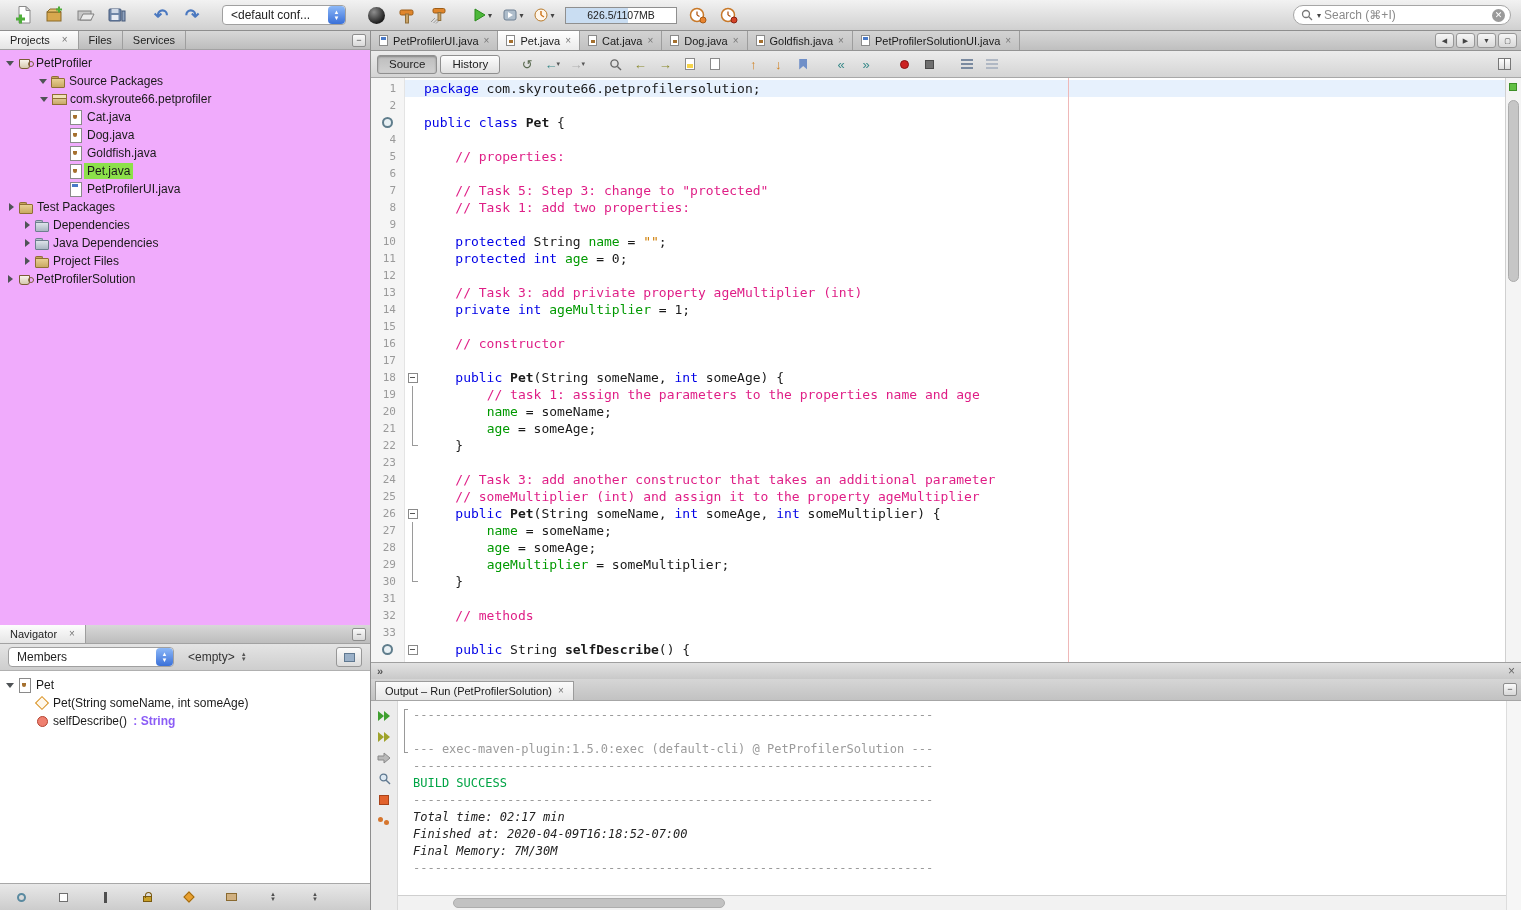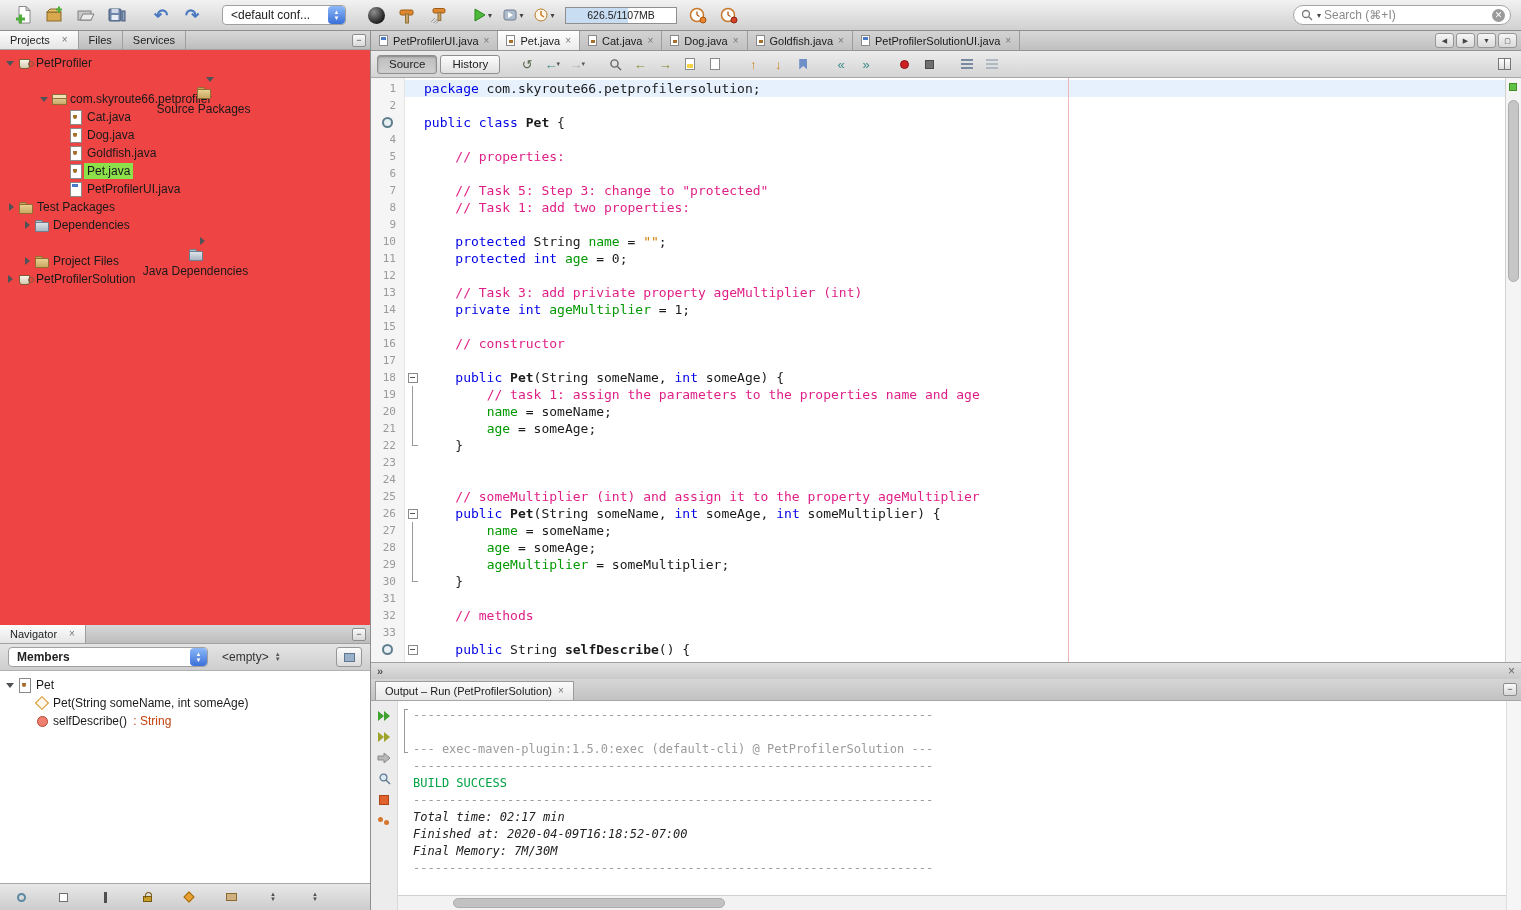--- a/index.html
+++ b/index.html
@@ -38,46 +38,46 @@
 
   
   .ptabrow{flex:0 0 19px;background:linear-gradient(#d8d8d8,#bdbdbd);border-bottom:1px solid #a2a2a2;display:flex;align-items:stretch;font-size:11px;}
   .ptab{display:flex;align-items:center;gap:12px;padding:0 10px;border-right:1px solid #9e9e9e;color:#222;}
   .ptab.active{background:linear-gradient(#fdfdfd,#e5e5e5);}
   .tabx{color:#777;font-size:10px;line-height:1;}
   .rowspacer{flex:1;}
   .wbtn{width:14px;height:13px;border:1px solid #8d8d8d;border-radius:2px;background:linear-gradient(#fafafa,#d8d8d8);color:#444;font-size:9px;line-height:11px;text-align:center;align-self:center;margin-right:4px;}
 
   
-  .treebody{flex:1;background:#ef4444;overflow:hidden;padding-top:4px;}
+  .treebody{flex:1;background:#f0abfc;overflow:hidden;padding-top:4px;}
   .trow{height:18px;display:flex;align-items:center;}
   .arr{flex:0 0 13px;height:14px;position:relative;}
   .arr.open::before{content:"";position:absolute;left:2px;top:5px;border-left:4px solid transparent;border-right:4px solid transparent;border-top:5px solid #4f5356;}
   .arr.closed::before{content:"";position:absolute;left:4px;top:3px;border-top:4px solid transparent;border-bottom:4px solid transparent;border-left:5px solid #4f5356;}
   .ticon{flex:0 0 16px;width:16px;height:14px;position:relative;}
   .tlabel{padding:1px 3px;white-space:nowrap;}
   .sel .tlabel{background:var(--sel);}
-  .tsuffix{color:#c2410c;white-space:pre;}
+  .tsuffix{color:#8b5cf6;white-space:pre;font-weight:bold;}
   .ti-project::before{content:"";position:absolute;left:2px;top:3px;width:9px;height:8px;background:linear-gradient(#f8f4ea,#d5c9ae);border:1px solid #7a5c34;border-radius:0 0 3px 3px;}
   .ti-project::after{content:"";position:absolute;left:11px;top:5px;width:4px;height:4px;border:1.5px solid #7a5c34;border-radius:50%;}
   .ti-source-folder::before,.ti-files-folder::before{content:"";position:absolute;left:1px;top:2px;width:6px;height:3px;background:#c8a55c;border:1px solid #8f6f33;border-bottom:none;border-radius:2px 2px 0 0;}
   .ti-source-folder::after,.ti-files-folder::after{content:"";position:absolute;left:1px;top:4px;width:12px;height:8px;background:linear-gradient(#e8cf92,#c9a961);border:1px solid #8f6f33;border-radius:1px;}
   .ti-libs-folder::before{content:"";position:absolute;left:1px;top:2px;width:6px;height:3px;background:#b8c2cc;border:1px solid #6e7e8e;border-bottom:none;border-radius:2px 2px 0 0;}
   .ti-libs-folder::after{content:"";position:absolute;left:1px;top:4px;width:12px;height:8px;background:linear-gradient(#dde3e9,#aab6c2);border:1px solid #6e7e8e;border-radius:1px;}
   .ti-package::before{content:"";position:absolute;left:1px;top:4px;width:13px;height:7px;background:linear-gradient(#e6d2a0,#c9a868);border:1px solid #8f6f33;}
   .ti-package::after{content:"";position:absolute;left:1px;top:2px;width:13px;height:3px;background:#f0e0b8;border:1px solid #8f6f33;}
   .ti-java-class::before,.ti-java-form::before,.ti-class::before{content:"";position:absolute;left:2px;top:0;width:10px;height:13px;background:#fff;border:1px solid #8a8a8a;}
   .ti-java-class::after,.ti-class::after{content:"";position:absolute;left:5px;top:5px;width:4px;height:4px;background:#a5702e;border-radius:0 0 2px 2px;}
   .ti-java-form::after{content:"";position:absolute;left:4px;top:2px;width:6px;height:3px;background:#4a7ac8;}
   .ti-constructor::before{content:"";position:absolute;left:3px;top:2px;width:8px;height:8px;border:1.5px solid #d89020;transform:rotate(45deg);background:#fff8ec;}
   .ti-method::before{content:"";position:absolute;left:3px;top:2px;width:9px;height:9px;border-radius:50%;background:#ef8070;border:1px solid #b44432;}
 
   
   .navfilter{flex:0 0 27px;background:linear-gradient(#e4e4e4,#cecece);border-bottom:1px solid #b0b0b0;display:flex;align-items:center;padding:0 8px;gap:14px;}
-  .memcombo{width:200px;font-weight:bold;}
+  .memcombo{width:166px;}
   .flatcombo{display:flex;align-items:center;gap:6px;color:#333;font-size:12px;}
   .flatstep{display:flex;flex-direction:column;font-size:6px;line-height:5px;color:#555;}
   .sqbtn{margin-left:auto;width:26px;height:20px;border:1px solid #979797;border-radius:3px;background:linear-gradient(#fbfbfb,#dcdcdc);display:flex;align-items:center;justify-content:center;}
   .gridico{width:11px;height:9px;background:#9ab0c8;border:1px solid #5f7890;}
   .navtree{flex:1;background:#fff;overflow:hidden;padding-top:5px;}
   .navbottom{flex:0 0 27px;background:linear-gradient(#e8e8e8,#cccccc);border-top:1px solid #a8a8a8;display:flex;align-items:center;padding:0 12px;gap:24px;}
   .nbi{width:18px;height:16px;display:flex;align-items:center;justify-content:center;position:relative;}
   .sh-circle{width:9px;height:9px;border:2px solid #5a8aa0;border-radius:50%;}
   .sh-square{width:9px;height:9px;border:1px solid #6f6f6f;background:#fdfdfd;}
   .sh-bar{width:3px;height:11px;background:#4f4f4f;}
@@ -306,21 +306,21 @@
           </div>
         <div class="rowspacer"></div>
         <span class="wbtn">−</span>
       </div>
       <div class="treebody" id="projects-tree" style="flex:0 0 575px;">
           <div class="trow" style="padding-left: 4px;">
             <span class="arr open"></span>
             <span class="ticon ti-project"></span>
             <span class="tlabel">PetProfiler</span>
           </div>
-          <div class="trow" style="padding-left: 37px; flex-direction: column;">
+          <div class="trow" style="padding-left: 37px;">
             <span class="arr open"></span>
             <span class="ticon ti-source-folder"></span>
             <span class="tlabel">Source Packages</span>
           </div>
           <div class="trow" style="padding-left: 38px;">
             <span class="arr open"></span>
             <span class="ticon ti-package"></span>
             <span class="tlabel">com.skyroute66.petprofiler</span>
           </div>
           <div class="trow" style="padding-left: 55px;">
@@ -351,21 +351,21 @@
           <div class="trow" style="padding-left: 5px;">
             <span class="arr closed"></span>
             <span class="ticon ti-source-folder"></span>
             <span class="tlabel">Test Packages</span>
           </div>
           <div class="trow" style="padding-left: 21px;">
             <span class="arr closed"></span>
             <span class="ticon ti-libs-folder"></span>
             <span class="tlabel">Dependencies</span>
           </div>
-          <div class="trow" style="padding-left: 21px; flex-direction: column;">
+          <div class="trow" style="padding-left: 21px;">
             <span class="arr closed"></span>
             <span class="ticon ti-libs-folder"></span>
             <span class="tlabel">Java Dependencies</span>
           </div>
           <div class="trow" style="padding-left: 21px;">
             <span class="arr closed"></span>
             <span class="ticon ti-files-folder"></span>
             <span class="tlabel">Project Files</span>
           </div>
           <div class="trow" style="padding-left: 4px;">
@@ -567,21 +567,21 @@
             <div class="cline"><span class="gut">14</span><span class="fold "></span><span class="ctext"><span class="tk-p">    </span><span class="tk-k">private</span><span class="tk-p"> </span><span class="tk-k">int</span><span class="tk-p"> </span><span class="tk-f">ageMultiplier</span><span class="tk-p"> = 1;</span></span></div>
             <div class="cline"><span class="gut">15</span><span class="fold "></span><span class="ctext"></span></div>
             <div class="cline"><span class="gut">16</span><span class="fold "></span><span class="ctext"><span class="tk-p">    </span><span class="tk-c">// constructor</span></span></div>
             <div class="cline"><span class="gut">17</span><span class="fold "></span><span class="ctext"></span></div>
             <div class="cline"><span class="gut">18</span><span class="fold s"></span><span class="ctext"><span class="tk-p">    </span><span class="tk-k">public</span><span class="tk-p"> </span><span class="tk-b">Pet</span><span class="tk-p">(String someName, </span><span class="tk-k">int</span><span class="tk-p"> someAge) {</span></span></div>
             <div class="cline"><span class="gut">19</span><span class="fold m"></span><span class="ctext"><span class="tk-p">        </span><span class="tk-c">// task 1: assign the parameters to the properties name and age</span></span></div>
             <div class="cline"><span class="gut">20</span><span class="fold m"></span><span class="ctext"><span class="tk-p">        </span><span class="tk-f">name</span><span class="tk-p"> = someName;</span></span></div>
             <div class="cline"><span class="gut">21</span><span class="fold m"></span><span class="ctext"><span class="tk-p">        </span><span class="tk-f">age</span><span class="tk-p"> = someAge;</span></span></div>
             <div class="cline"><span class="gut">22</span><span class="fold e"></span><span class="ctext"><span class="tk-p">    }</span></span></div>
             <div class="cline"><span class="gut">23</span><span class="fold "></span><span class="ctext"></span></div>
-            <div class="cline"><span class="gut">24</span><span class="fold "></span><span class="ctext"><span class="tk-p">    </span></span></div>
+            <div class="cline"><span class="gut">24</span><span class="fold "></span><span class="ctext"><span class="tk-p">    </span><span class="tk-c">// Task 3: add another constructor that takes an additional parameter</span></span></div>
             <div class="cline"><span class="gut">25</span><span class="fold "></span><span class="ctext"><span class="tk-p">    </span><span class="tk-c">// someMultiplier (int) and assign it to the property ageMultiplier</span></span></div>
             <div class="cline"><span class="gut">26</span><span class="fold s"></span><span class="ctext"><span class="tk-p">    </span><span class="tk-k">public</span><span class="tk-p"> </span><span class="tk-b">Pet</span><span class="tk-p">(String someName, </span><span class="tk-k">int</span><span class="tk-p"> someAge, </span><span class="tk-k">int</span><span class="tk-p"> someMultiplier) {</span></span></div>
             <div class="cline"><span class="gut">27</span><span class="fold m"></span><span class="ctext"><span class="tk-p">        </span><span class="tk-f">name</span><span class="tk-p"> = someName;</span></span></div>
             <div class="cline"><span class="gut">28</span><span class="fold m"></span><span class="ctext"><span class="tk-p">        </span><span class="tk-f">age</span><span class="tk-p"> = someAge;</span></span></div>
             <div class="cline"><span class="gut">29</span><span class="fold m"></span><span class="ctext"><span class="tk-p">        </span><span class="tk-f">ageMultiplier</span><span class="tk-p"> = someMultiplier;</span></span></div>
             <div class="cline"><span class="gut">30</span><span class="fold e"></span><span class="ctext"><span class="tk-p">    }</span></span></div>
             <div class="cline"><span class="gut">31</span><span class="fold "></span><span class="ctext"></span></div>
             <div class="cline"><span class="gut">32</span><span class="fold "></span><span class="ctext"><span class="tk-p">    </span><span class="tk-c">// methods</span></span></div>
             <div class="cline"><span class="gut">33</span><span class="fold "></span><span class="ctext"></span></div>
             <div class="cline"><span class="gut glyph"></span><span class="fold s"></span><span class="ctext"><span class="tk-p">    </span><span class="tk-k">public</span><span class="tk-p"> String </span><span class="tk-b">selfDescribe</span><span class="tk-p">() {</span></span></div>

